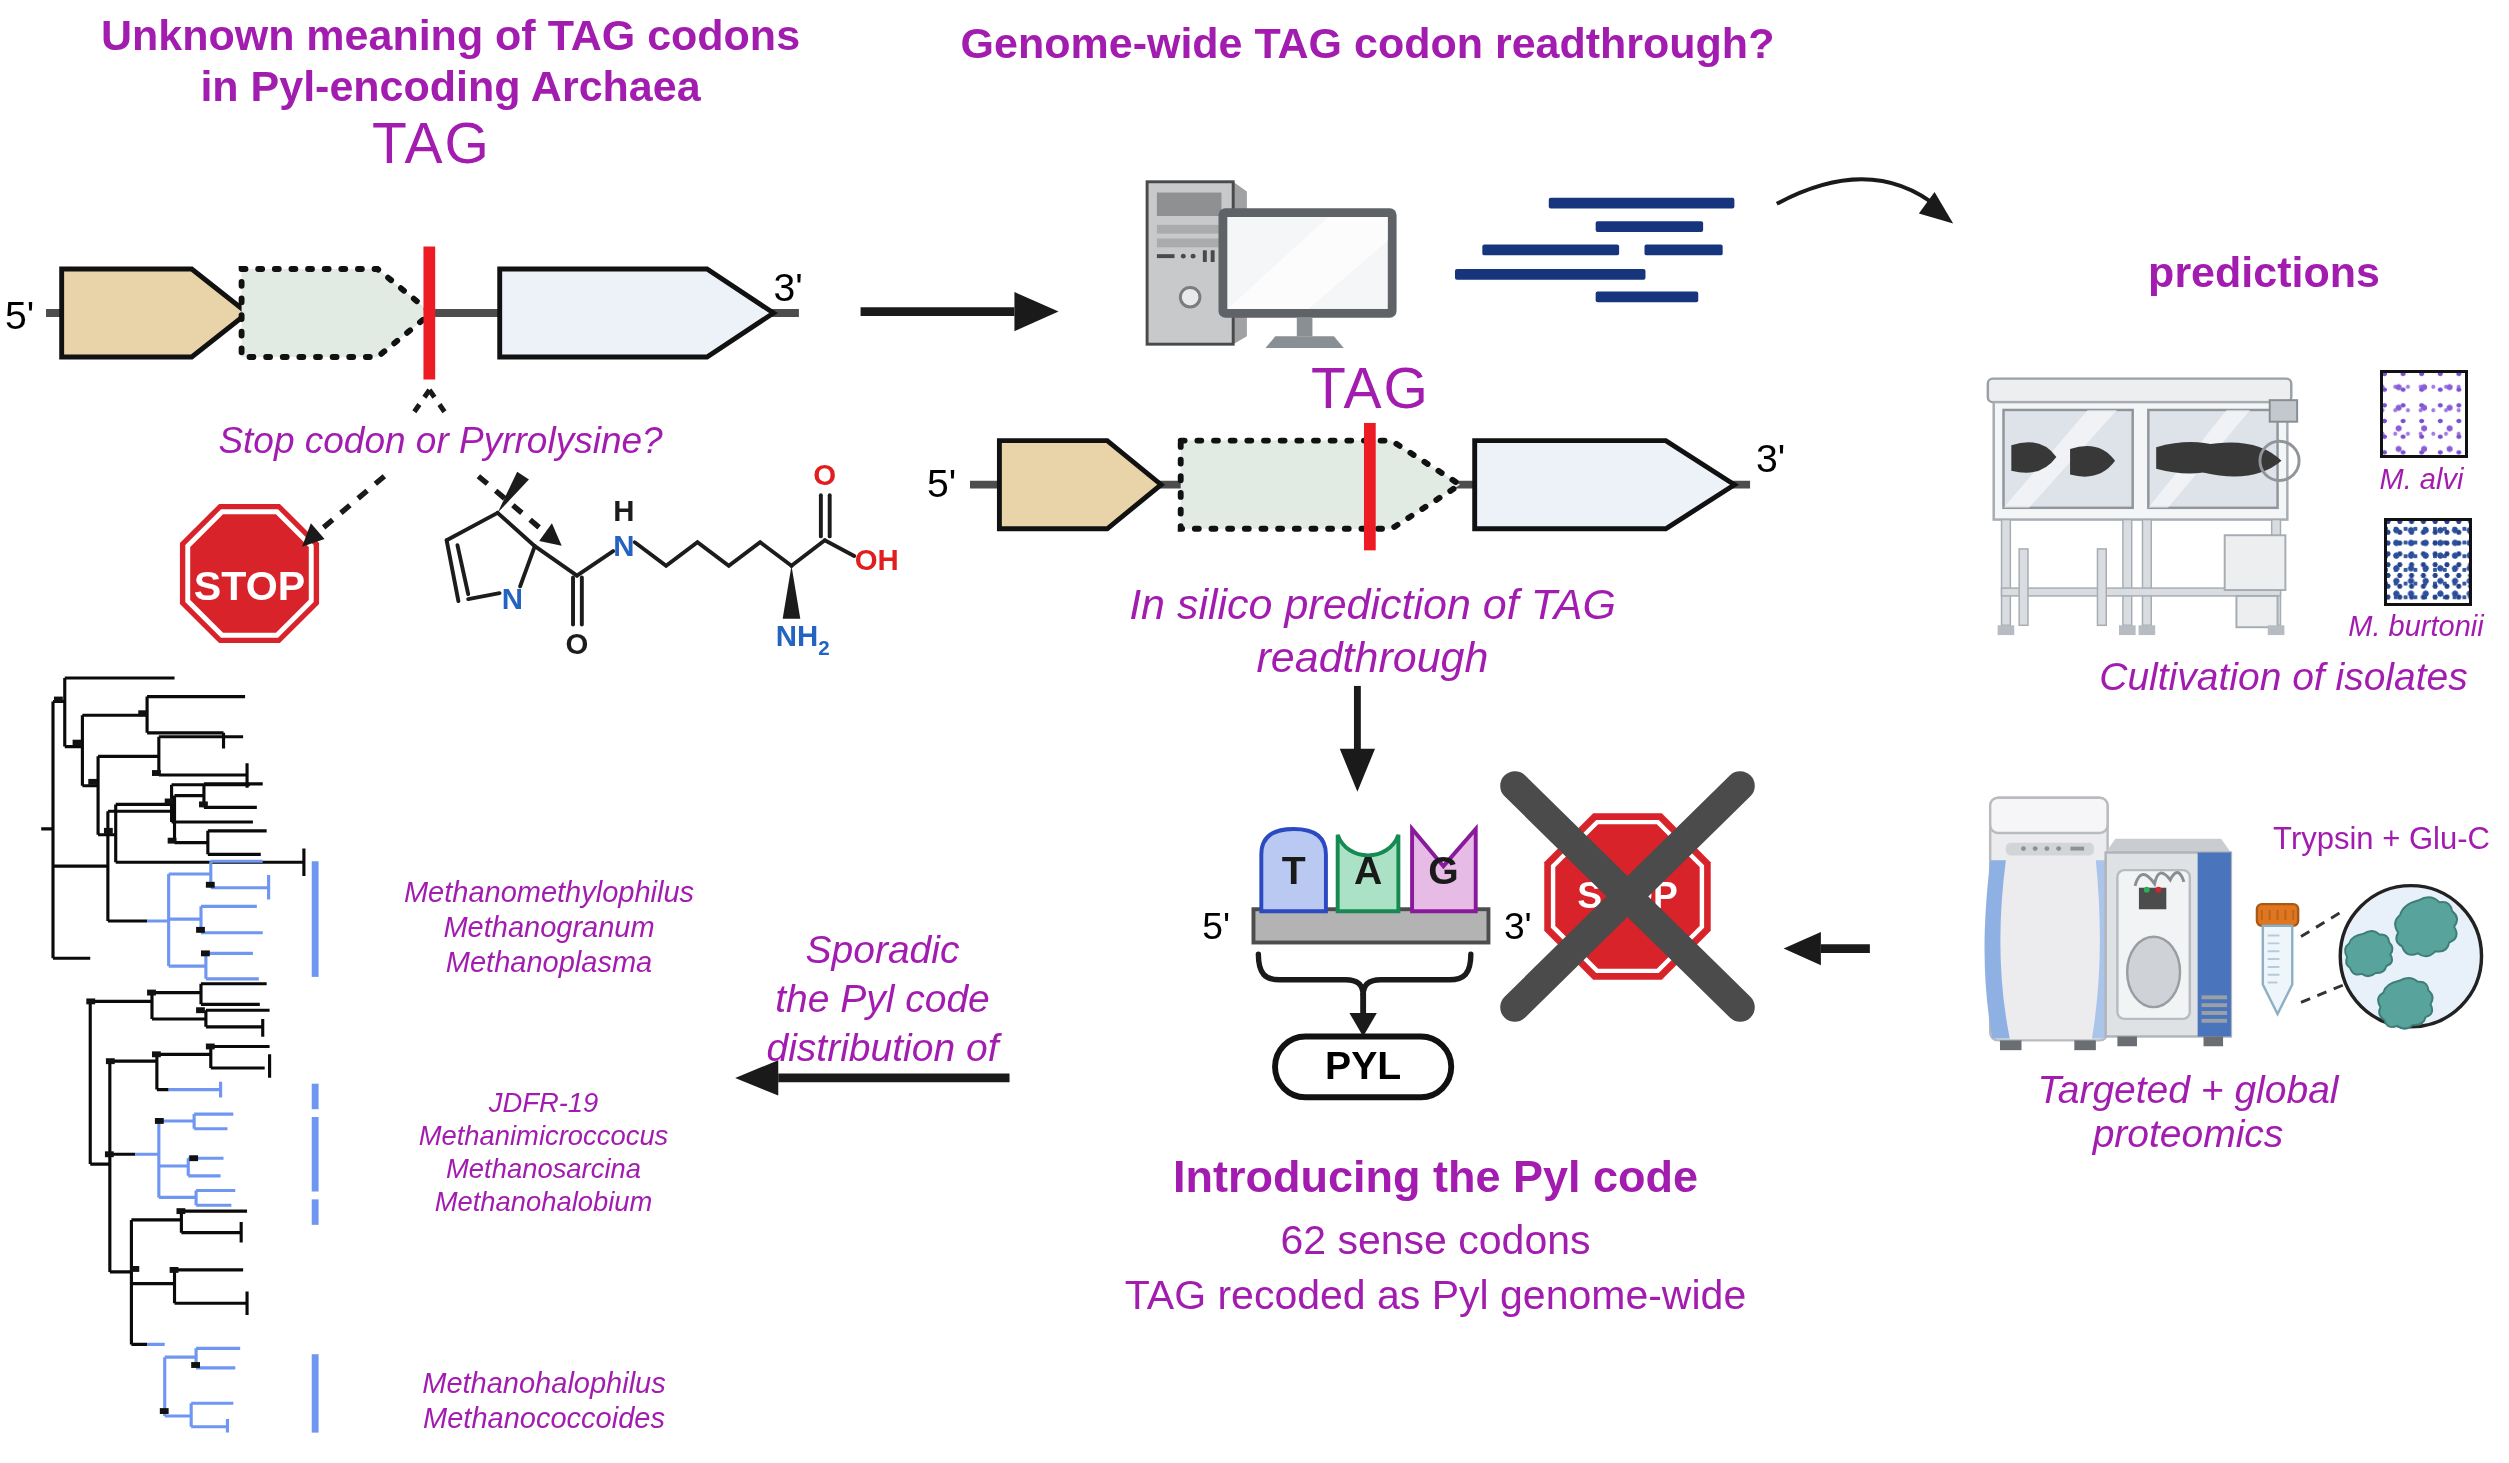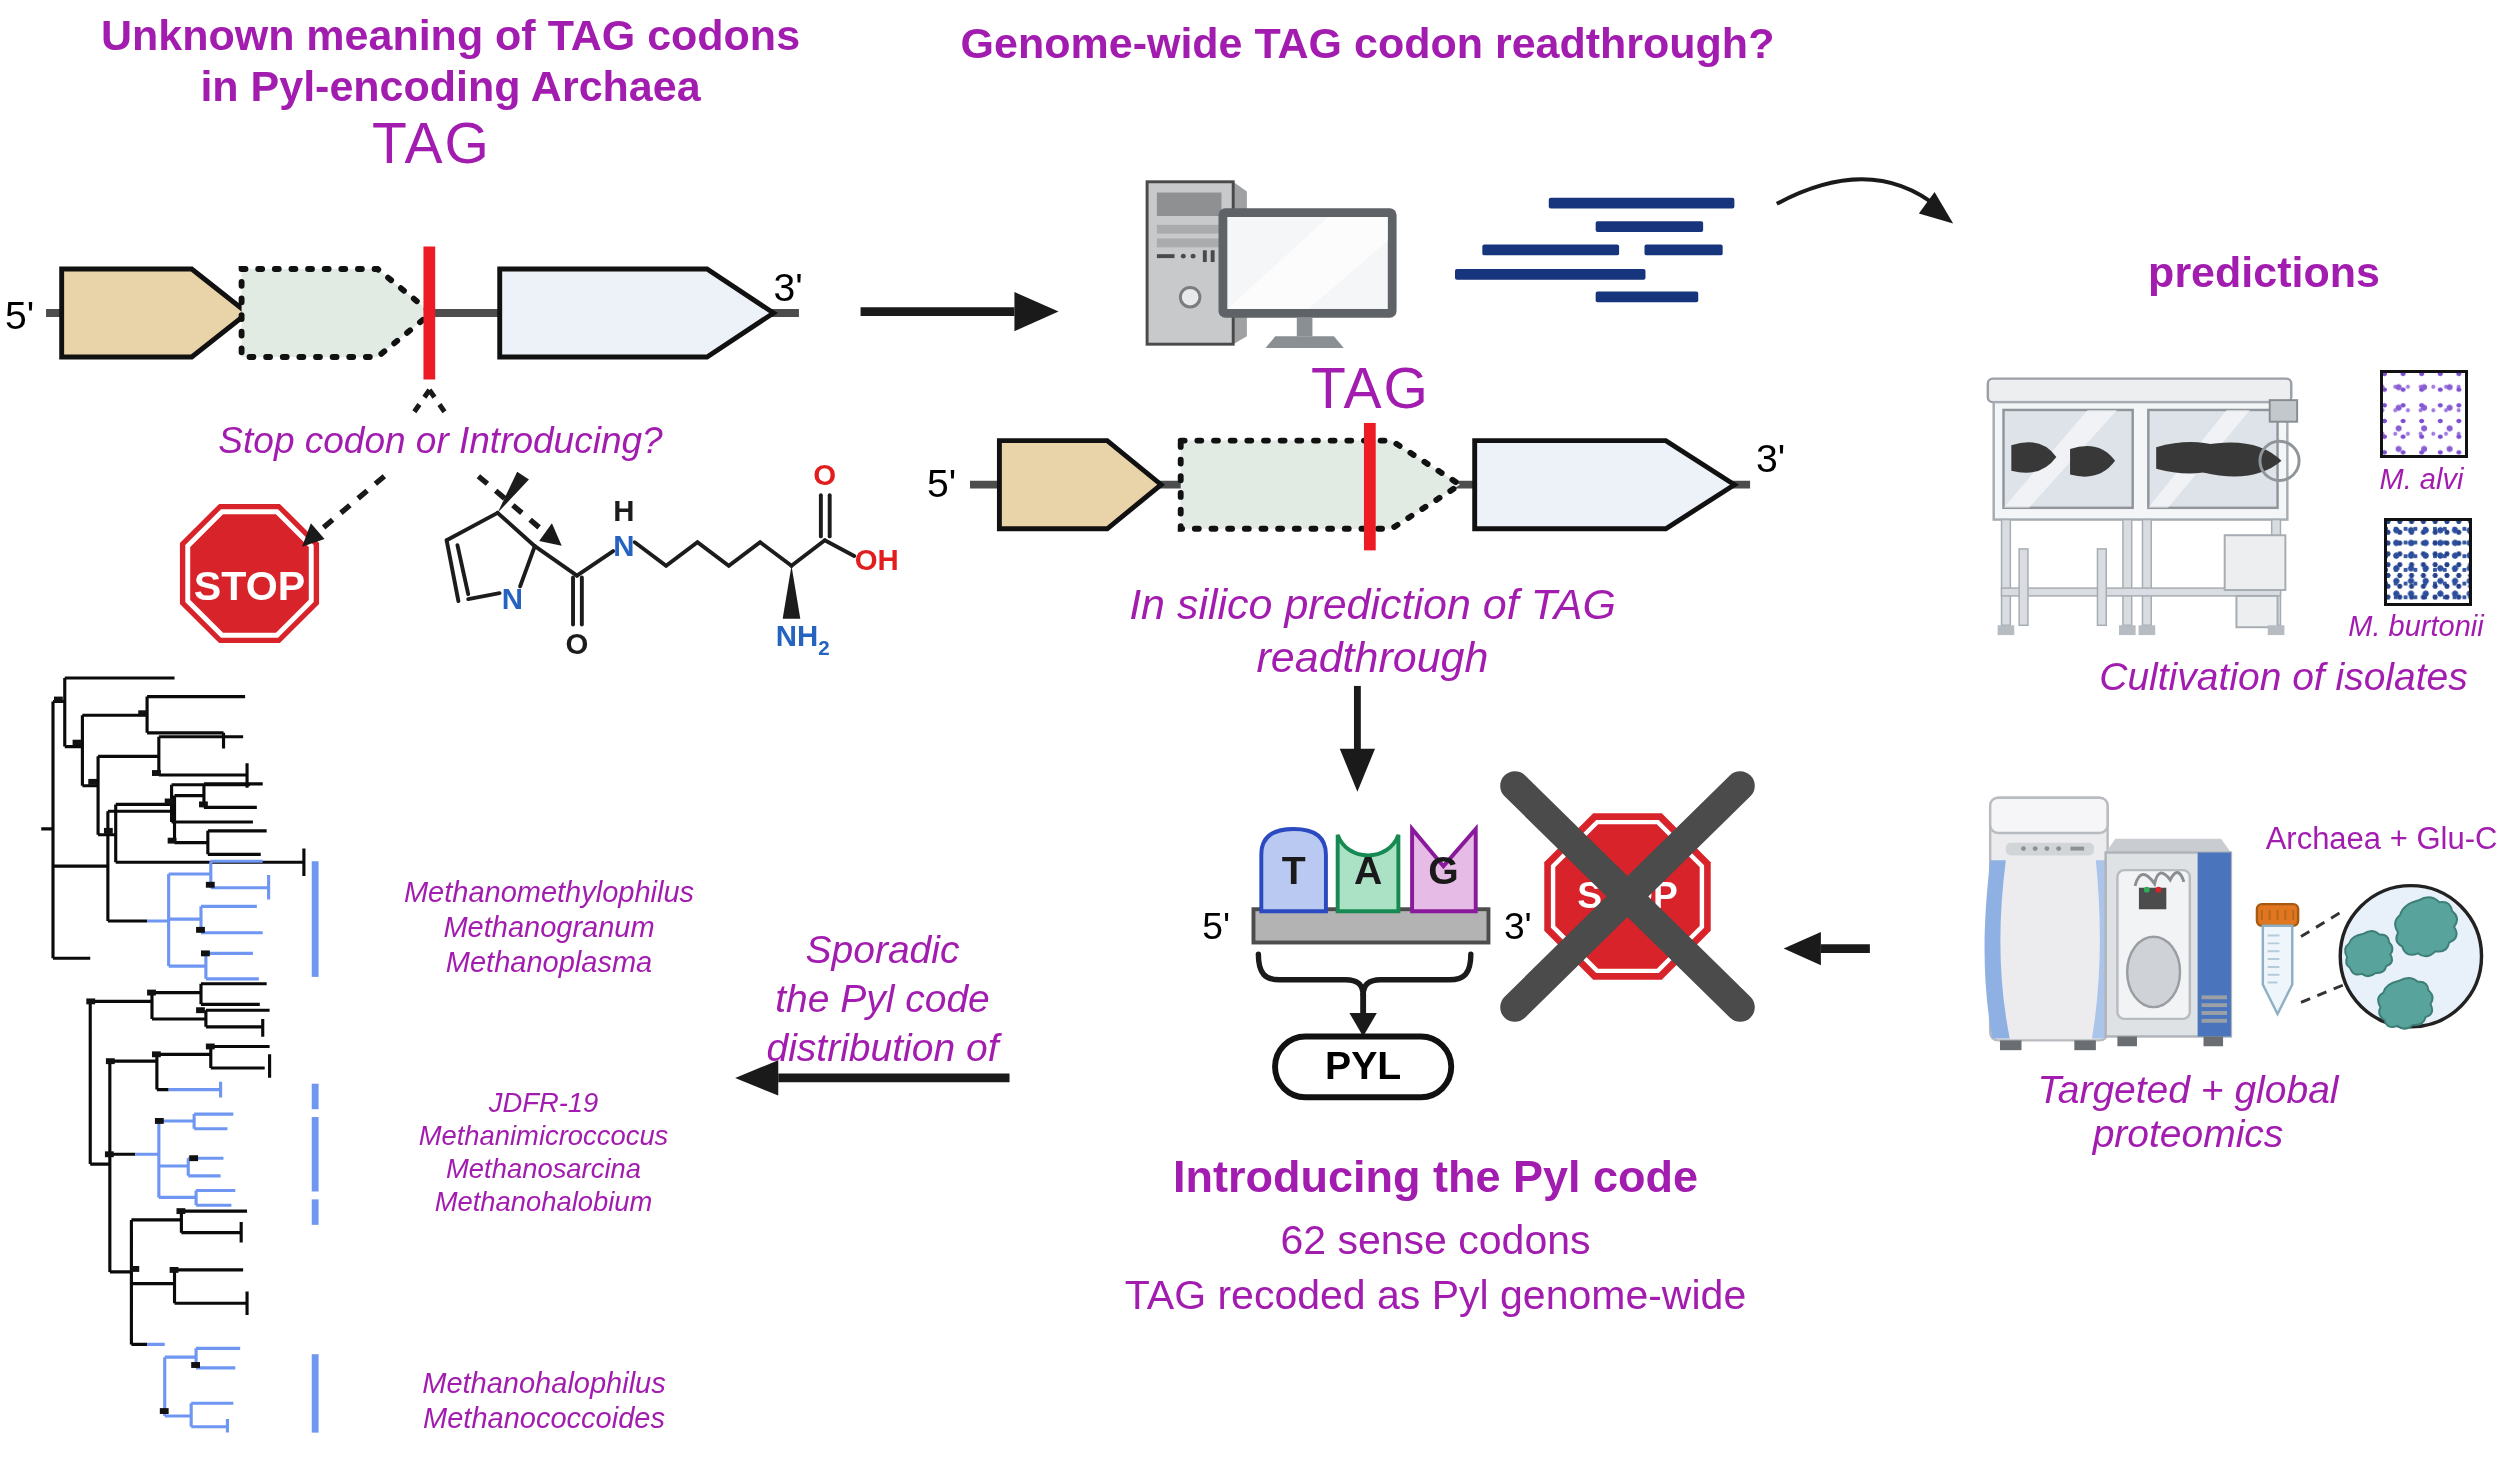--- a/index.html
+++ b/index.html
@@ -40,21 +40,21 @@
   <svg class="abs" style="left:0;top:225px;" width="843" height="176" viewBox="0 230 860 180">
     <text x="4" y="336" font-size="40">5'</text>
     <path d="M46,320 H816" stroke="#4d4d4d" stroke-width="8"></path>
     <path d="M62,275 H195 L252,320 L195,365 H62 Z" fill="#e9d3a9" stroke="#111" stroke-width="5"></path>
     <path d="M246,275 H385 L440,320 L385,365 H246 Z" fill="#e1eae3" stroke="#111" stroke-width="6" stroke-dasharray="4 13" stroke-linecap="round"></path>
     <rect x="432" y="252" width="12" height="136" fill="#ed1c24"></rect>
     <path d="M510,275 H722 L790,320 L722,365 H510 Z" fill="#edf2f9" stroke="#111" stroke-width="5"></path>
     <text x="790" y="308" font-size="40">3'</text>
   </svg>
 
-  <div class="abs ital ctr" style="left:127px;top:420px;width:627px;font-size:37px;">Stop codon or Introducing?</div>
+  <div class="abs ital ctr" style="left:127px;top:420px;width:627px;font-size:37px;">Stop codon or Pyrrolysine?</div>
 
   <svg class="abs" style="left:176px;top:500px;" width="147" height="147" viewBox="0 0 150 150">
     <polygon points="44,4 106,4 146,44 146,106 106,146 44,146 4,106 4,44" fill="#d8232a"></polygon>
     <polygon points="47,12 103,12 138,47 138,103 103,138 47,138 12,103 12,47" fill="none" stroke="#fff" stroke-width="5"></polygon>
     <text x="75" y="91" text-anchor="middle" dominant-baseline="middle" fill="#fff" font-size="42" font-weight="bold">STOP</text>
   </svg>
 
   <svg class="abs" style="left:382px;top:446px;" width="529" height="265" viewBox="0 0 540 270">
     <g stroke="#1c1c1c" stroke-width="4" stroke-linecap="round" fill="none">
       <path d="M118,68 L156,102"></path>
@@ -330,21 +330,21 @@
         <rect x="228" y="258" width="20" height="10"></rect>
       </g>
     <g fill="#9aa0a6">
         <rect x="226" y="240" width="26" height="4"></rect>
         <rect x="226" y="232" width="26" height="4"></rect>
        <rect x="226" y="224" width="26" height="4"></rect>
         <rect x="226" y="216" width="26" height="4"></rect>
       </g>
   </svg>
 
-  <div class="abs ctr" style="left:2264px;top:821px;width:235px;font-size:31px;">Archaea + Glu-C</div>
+  <div class="abs ctr" style="left:2264px;top:821px;width:235px;font-size:31px;">Trypsin + Glu-C</div>
 
   <svg class="abs" style="left:2249px;top:863px;" width="260" height="211" viewBox="2295 880 265 215">
     <path d="M2348,955 L2392,928 M2348,1022 L2392,1004" stroke="#333" stroke-width="3" stroke-dasharray="10 8"></path>
     <circle cx="2460" cy="975" r="72" fill="#e8f1f9" stroke="#222" stroke-width="3.5"></circle>
     <path d="M2468,918 q12,-7 21,2 q11,-2 13,9 q9,7 2,16 q7,11 -5,16 q-2,11 -14,9 q-9,9 -18,2 q-12,5 -16,-7 q-9,-5 -4,-14 q-7,-11 2,-18 q3,-11 19,-15 Z" fill="#58a39b" stroke="#3d7f78" stroke-width="2"></path>
     <path d="M2412,952 q9,-6 16,1 q9,-1 10,8 q6,6 1,12 q5,9 -4,12 q-2,8 -11,7 q-7,6 -14,1 q-9,3 -12,-6 q-6,-4 -3,-11 q-5,-9 2,-14 q2,-8 15,-10 Z" fill="#58a39b" stroke="#3d7f78" stroke-width="2"></path>
     <path d="M2448,1000 q11,-6 19,1 q10,-1 11,9 q7,6 2,14 q5,10 -5,13 q-2,9 -13,8 q-8,7 -16,1 q-10,4 -13,-6 q-8,-5 -4,-13 q-6,-10 3,-15 q2,-9 16,-12 Z" fill="#58a39b" stroke="#3d7f78" stroke-width="2"></path>
   </svg>
   <svg class="abs" style="left:2254px;top:904px;" width="51" height="116" viewBox="0 0 52 118">
     <rect x="3" y="0" width="42" height="22" rx="5" fill="#e0761f" stroke="#a85a12" stroke-width="2.5"></rect>

